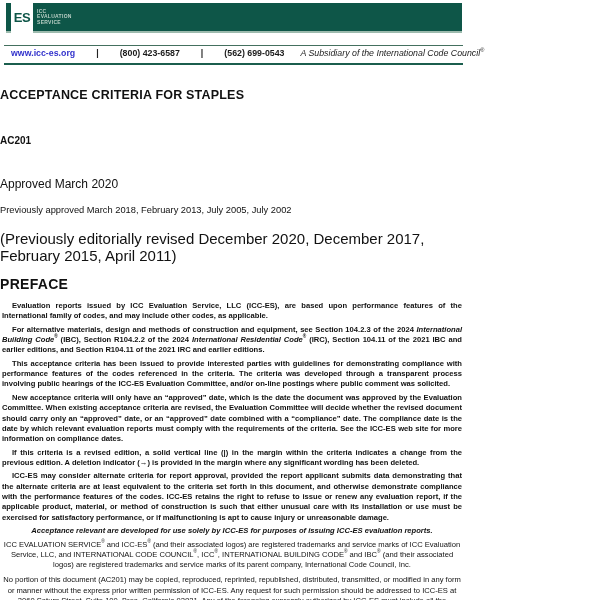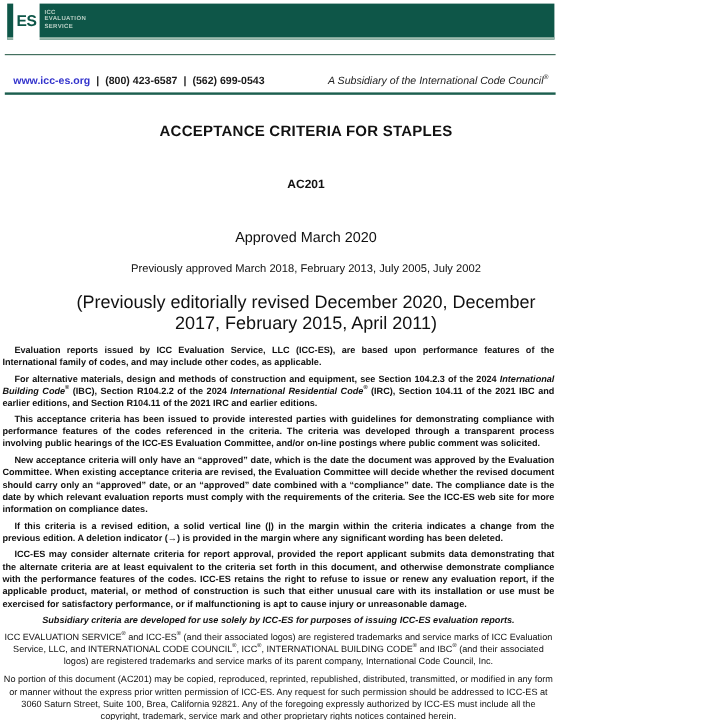--- a/index.html
+++ b/index.html
@@ -19,29 +19,29 @@
     width:22px;height:33px;background:#ffffff;color:#0e5648;
     display:flex;align-items:center;justify-content:center;
     font-weight:bold;font-size:13px;letter-spacing:-0.5px;border-radius:1px;
   }
   .logo-text{margin-left:4px;color:#b9cfc5;font-size:5px;line-height:5.6px;font-weight:bold;letter-spacing:0.3px;}
 
   
   .contact-bar{
     margin:12px 0 0 4px;width:459px;box-sizing:border-box;
     border-top:1.5px solid #44705f;border-bottom:2.5px solid #1b5e4e;
-    padding:16px 4px 5px 7px;display:flex;align-items:flex-end;
-    font-size:8.8px;font-weight:bold;white-space:nowrap;
+    padding:2px 4px 5px 7px;display:flex;align-items:flex-end;
+    font-size:8.8px;font-weight:bold;white-space:nowrap;gap:16px;
   }
   .contact-link{color:#3333cc;text-decoration:none;}
   .contact-sep{margin:0 5px;color:#222;}
   .tagline{margin-left:auto;font-style:italic;font-weight:normal;color:#222;padding-right:2px;font-size:8.8px;}
 
   
-  .tb{text-align:center;color:#111;padding-left:46px;}
+  .tb{text-align:left;color:#111;}
   .doc-title{margin-top:23px;font-size:12.5px;font-weight:bold;letter-spacing:0.2px;}
   .doc-code{margin-top:33px;font-size:10px;font-weight:bold;}
   .doc-approved{margin-top:31px;font-size:12px;font-weight:normal;}
   .doc-revised{margin-top:14px;font-size:10px;font-weight:bold;}
   .doc-prev-approved{margin-top:14px;font-size:9.3px;}
   .doc-prev-revised{margin-top:15px;font-size:15px;}
   .preface-heading{margin-top:12px;font-size:14px;font-weight:bold;letter-spacing:0.3px;}
 
   
   .preface{margin:9px 2px 0 2px;width:460px;font-size:7.6px;line-height:10.3px;color:#111;}
@@ -79,28 +79,29 @@
       <span>(562) 699-0543</span>
       <span class="tagline"><span>A Subsidiary of the International Code Council</span><span class="sup">®</span></span>
     </div>
 
     <div class="tb">
       <div class="doc-title">ACCEPTANCE CRITERIA FOR STAPLES</div>
       <div class="doc-code">AC201</div>
       <div class="doc-approved">Approved March 2020</div>
       <div class="doc-prev-approved">Previously approved March 2018, February 2013, July 2005, July 2002</div>
       <div class="doc-prev-revised">(Previously editorially revised December 2020, December 2017, February 2015, April 2011)</div>
+      <div class="preface-heading">PREFACE</div>
     </div>
 
     <div class="preface">
         <p class="b ind"><span>Evaluation reports issued by ICC Evaluation Service, LLC (ICC-ES), are based upon performance features of the International family of codes, and may include other codes, as applicable.</span></p>
         <p class="b ind"><span>For alternative materials, design and methods of construction and equipment, see Section 104.2.3 of the 2024 </span><span class="it">International Building Code</span><span class="sup">®</span><span> (IBC), Section R104.2.2 of the 2024 </span><span class="it">International Residential Code</span><span class="sup">®</span><span> (IRC), Section 104.11 of the 2021 IBC and earlier editions, and Section R104.11 of the 2021 IRC and earlier editions.</span></p>
         <p class="b ind"><span>This acceptance criteria has been issued to provide interested parties with guidelines for demonstrating compliance with performance features of the codes referenced in the criteria. The criteria was developed through a transparent process involving public hearings of the ICC-ES Evaluation Committee, and/or on-line postings where public comment was solicited.</span></p>
         <p class="b ind"><span>New acceptance criteria will only have an “approved” date, which is the date the document was approved by the Evaluation Committee. When existing acceptance criteria are revised, the Evaluation Committee will decide whether the revised document should carry only an “approved” date, or an “approved” date combined with a “compliance” date. The compliance date is the date by which relevant evaluation reports must comply with the requirements of the criteria. See the ICC-ES web site for more information on compliance dates.</span></p>
         <p class="b ind"><span>If this criteria is a revised edition, a solid vertical line (|) in the margin within the criteria indicates a change from the previous edition. A deletion indicator (→) is provided in the margin where any significant wording has been deleted.</span></p>
         <p class="b ind"><span>ICC-ES may consider alternate criteria for report approval, provided the report applicant submits data demonstrating that the alternate criteria are at least equivalent to the criteria set forth in this document, and otherwise demonstrate compliance with the performance features of the codes. ICC-ES retains the right to refuse to issue or renew any evaluation report, if the applicable product, material, or method of construction is such that either unusual care with its installation or use must be exercised for satisfactory performance, or if malfunctioning is apt to cause injury or unreasonable damage.</span></p>
-        <p class="b i c"><span>Subsidiary criteria are developed for use solely by ICC-ES for purposes of issuing ICC-ES evaluation reports.</span></p>
+        <p class="b i c"><span>Acceptance relevant are developed for use solely by ICC-ES for purposes of issuing ICC-ES evaluation reports.</span></p>
         <p class="c"><span>ICC EVALUATION SERVICE</span><span class="sup">®</span><span> and ICC-ES</span><span class="sup">®</span><span> (and their associated logos) are registered trademarks and service marks of ICC Evaluation Service, LLC, and INTERNATIONAL CODE COUNCIL</span><span class="sup">®</span><span>, ICC</span><span class="sup">®</span><span>, INTERNATIONAL BUILDING CODE</span><span class="sup">®</span><span> and IBC</span><span class="sup">®</span><span> (and their associated logos) are registered trademarks and service marks of its parent company, International Code Council, Inc.</span></p>
         <p class="c gap"><span>No portion of this document (AC201) may be copied, reproduced, reprinted, republished, distributed, transmitted, or modified in any form or manner without the express prior written permission of ICC-ES.  Any request for such permission should be addressed to ICC-ES at 3060 Saturn Street, Suite 100, Brea, California 92821.  Any of the foregoing expressly authorized by ICC-ES must include all the copyright, trademark, service mark and other proprietary rights notices contained herein.</span></p>
       </div>
 
   </div>
 </div>
 
 </body></html>

